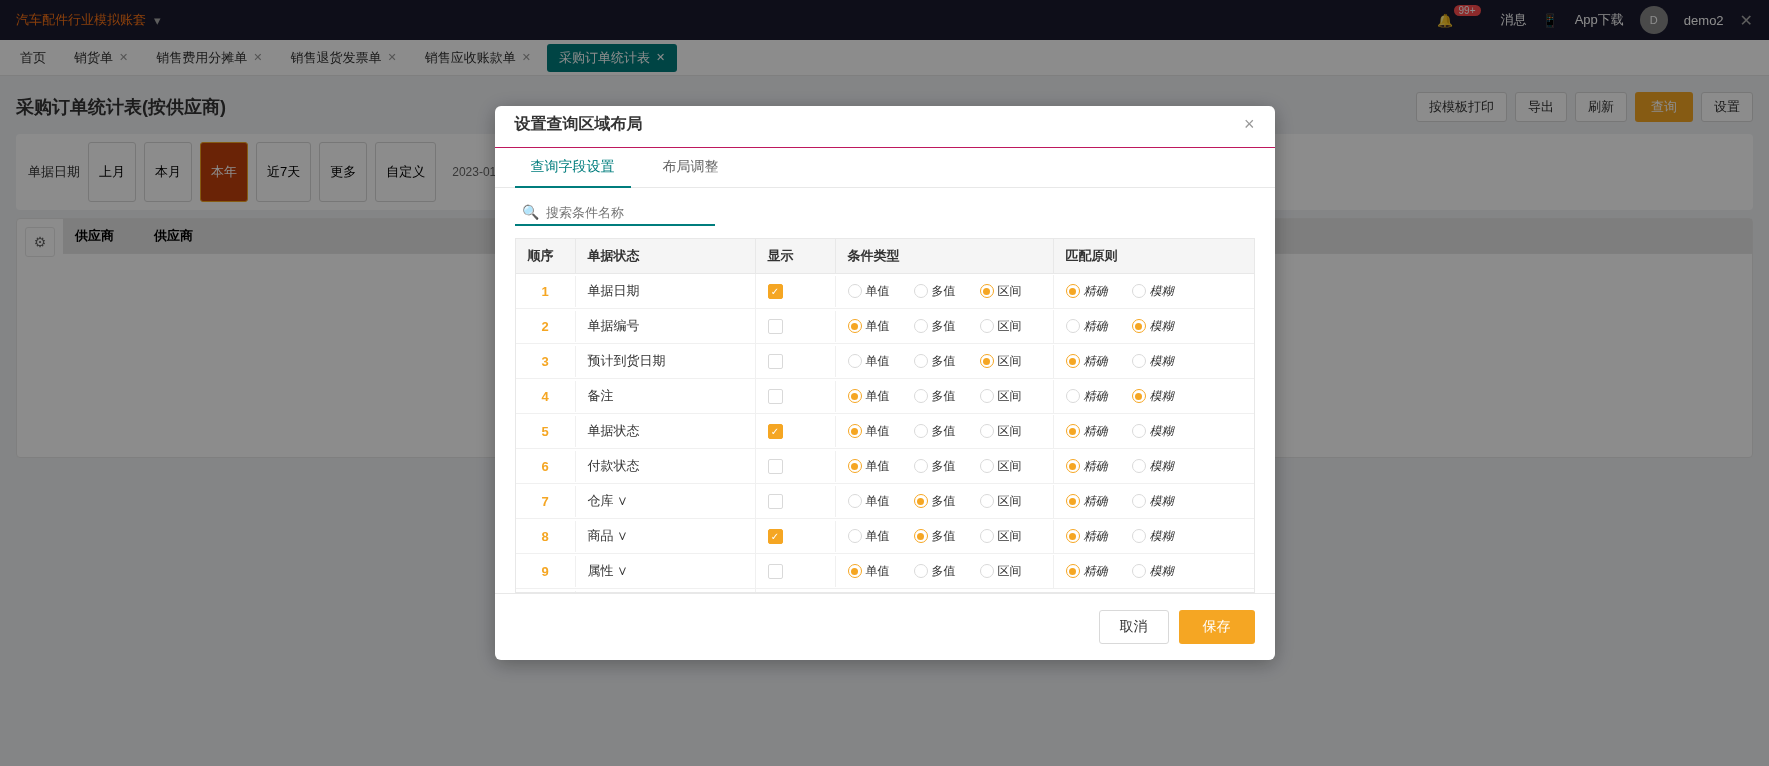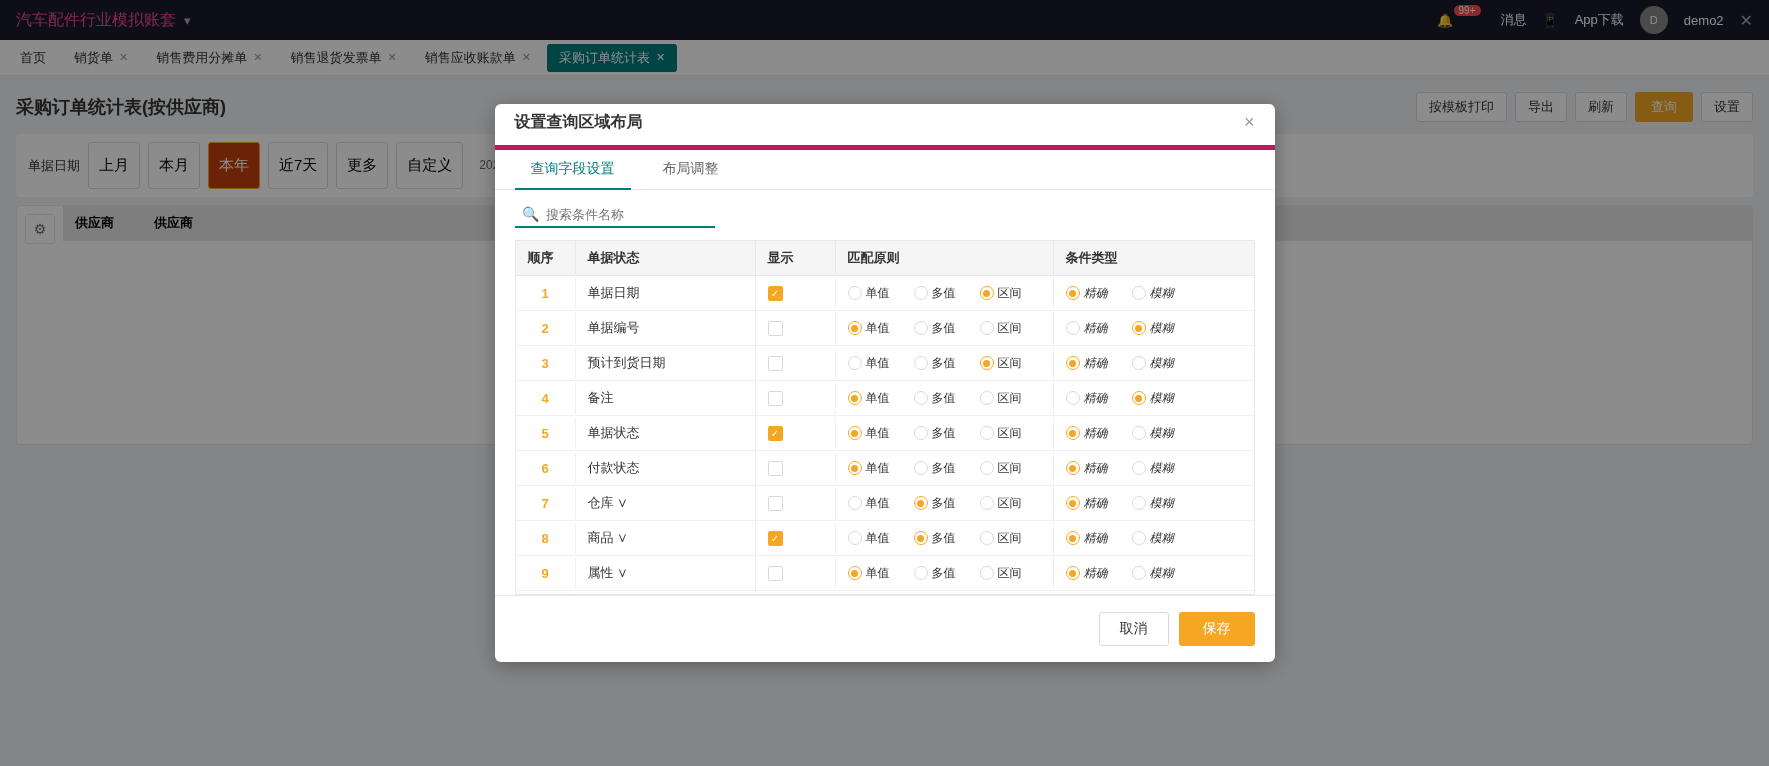--- a/index.html
+++ b/index.html
@@ -10,21 +10,21 @@
       height: 40px;
       background: #1a1a2e;
       display: flex;
       align-items: center;
       justify-content: space-between;
       padding: 0 16px;
       color: #fff;
       font-size: 13px;
     }
     .top-bar-left { display: flex; align-items: center; gap: 8px; }
-    .top-bar-logo { color: #ec4899; font-size: 16px; }
+    .top-bar-logo { color: #f97316; font-size: 13px; }
     .top-bar-right { display: flex; align-items: center; gap: 16px; }
     .top-bar-badge {
       background: #ff4d4f;
       color: #fff;
       border-radius: 8px;
       padding: 0 5px;
       font-size: 10px;
       position: relative;
       top: -6px;
       left: -4px;
@@ -110,26 +110,26 @@
       padding: 8px 12px;
       border-radius: 4px;
       display: flex;
       align-items: center;
       gap: 8px;
       margin-bottom: 8px;
       font-size: 13px;
     }
     .filter-label { color: #333; font-weight: 500; }
     .filter-btn {
-      padding: 13px 10px;
+      padding: 20px 10px;
       border: 1px solid #d9d9d9;
       border-radius: 3px;
       background: #fff;
       cursor: pointer;
-      font-size: 15px;
+      font-size: 13px;
     }
     .filter-btn.active {
       background: #c2410c;
       color: #fff;
       border-color: #f5a623;
     }
 
     
     .overlay {
       position: fixed;
@@ -149,21 +149,21 @@
       max-height: 680px;
       box-shadow: 0 4px 20px rgba(0,0,0,0.3);
       display: flex;
       flex-direction: column;
     }
     .dialog-header {
       display: flex;
       align-items: center;
       justify-content: space-between;
       padding: 8px 20px 12px;
-      border-bottom: 5px solid #be185d;
+      border-bottom: 1px solid #be185d;
     }
     .dialog-title { font-size: 16px; font-weight: bold; color: #333; }
     .dialog-close { cursor: pointer; color: #999; font-size: 18px; }
 
     
     .dialog-tabs {
       display: flex;
       padding: 0 20px;
       border-bottom: 1px solid #e8e8e8;
       gap: 16px;
@@ -453,22 +453,22 @@
         <input type="text" placeholder="搜索条件名称" style="">
       </div>
     </div>
 
     <div class="dialog-table">
 
       <div class="dt-header">
         <div class="dt-header-cell">顺序</div>
         <div class="dt-header-cell">单据状态</div>
         <div class="dt-header-cell">显示</div>
+        <div class="dt-header-cell">条件类型</div>
         <div class="dt-header-cell">匹配原则</div>
-        <div class="dt-header-cell">条件类型</div>
       </div>
 
       <div class="dt-body" id="dialog-table-body">
       <div class="dt-row">
             <div class="dt-cell order">1</div>
             <div class="dt-cell">单据日期</div>
             <div class="dt-cell">
               <span class="cb checked"></span>
             </div>
             <div class="dt-cell">

